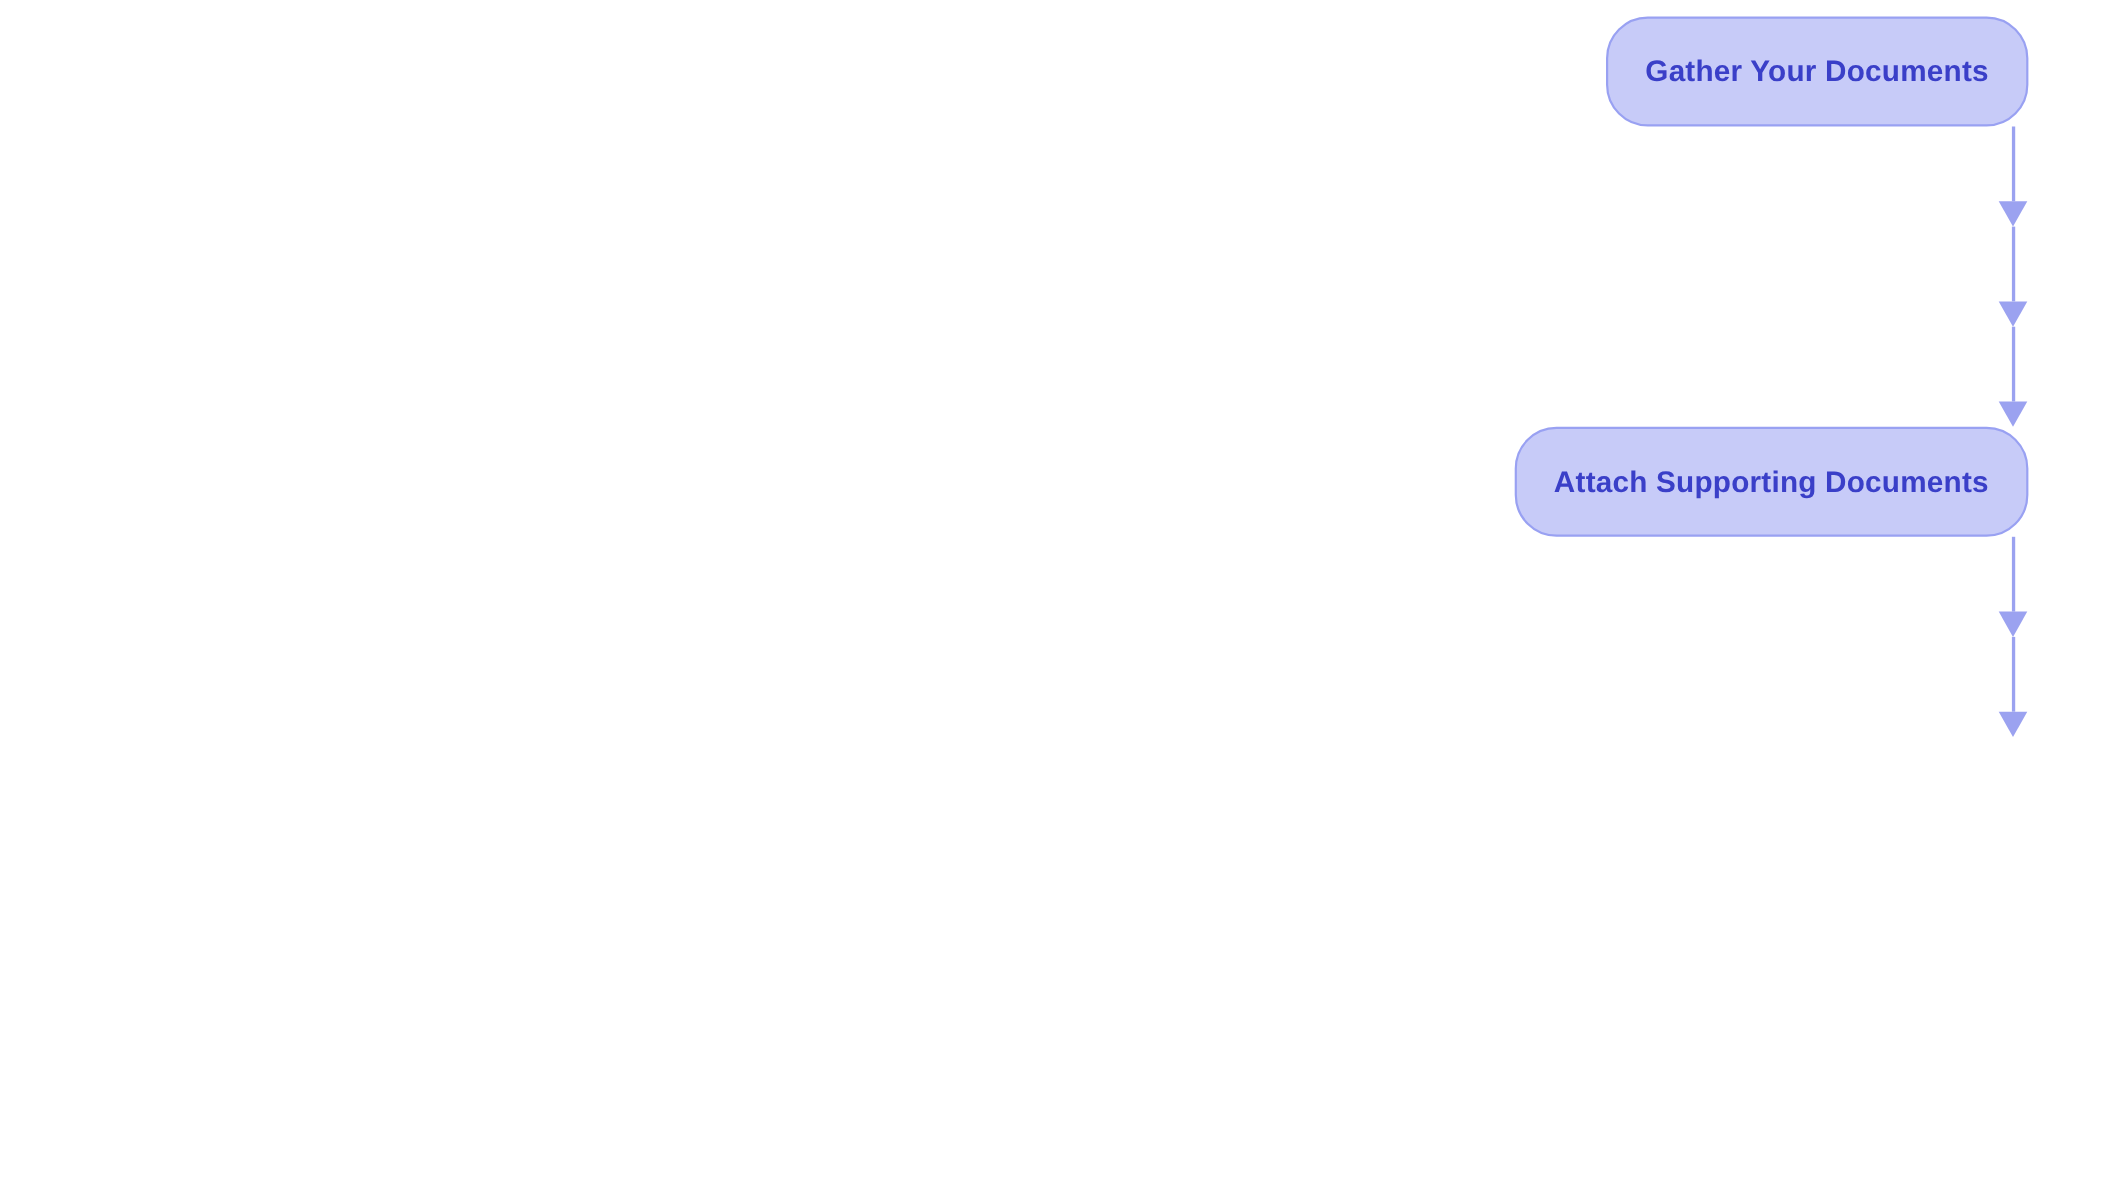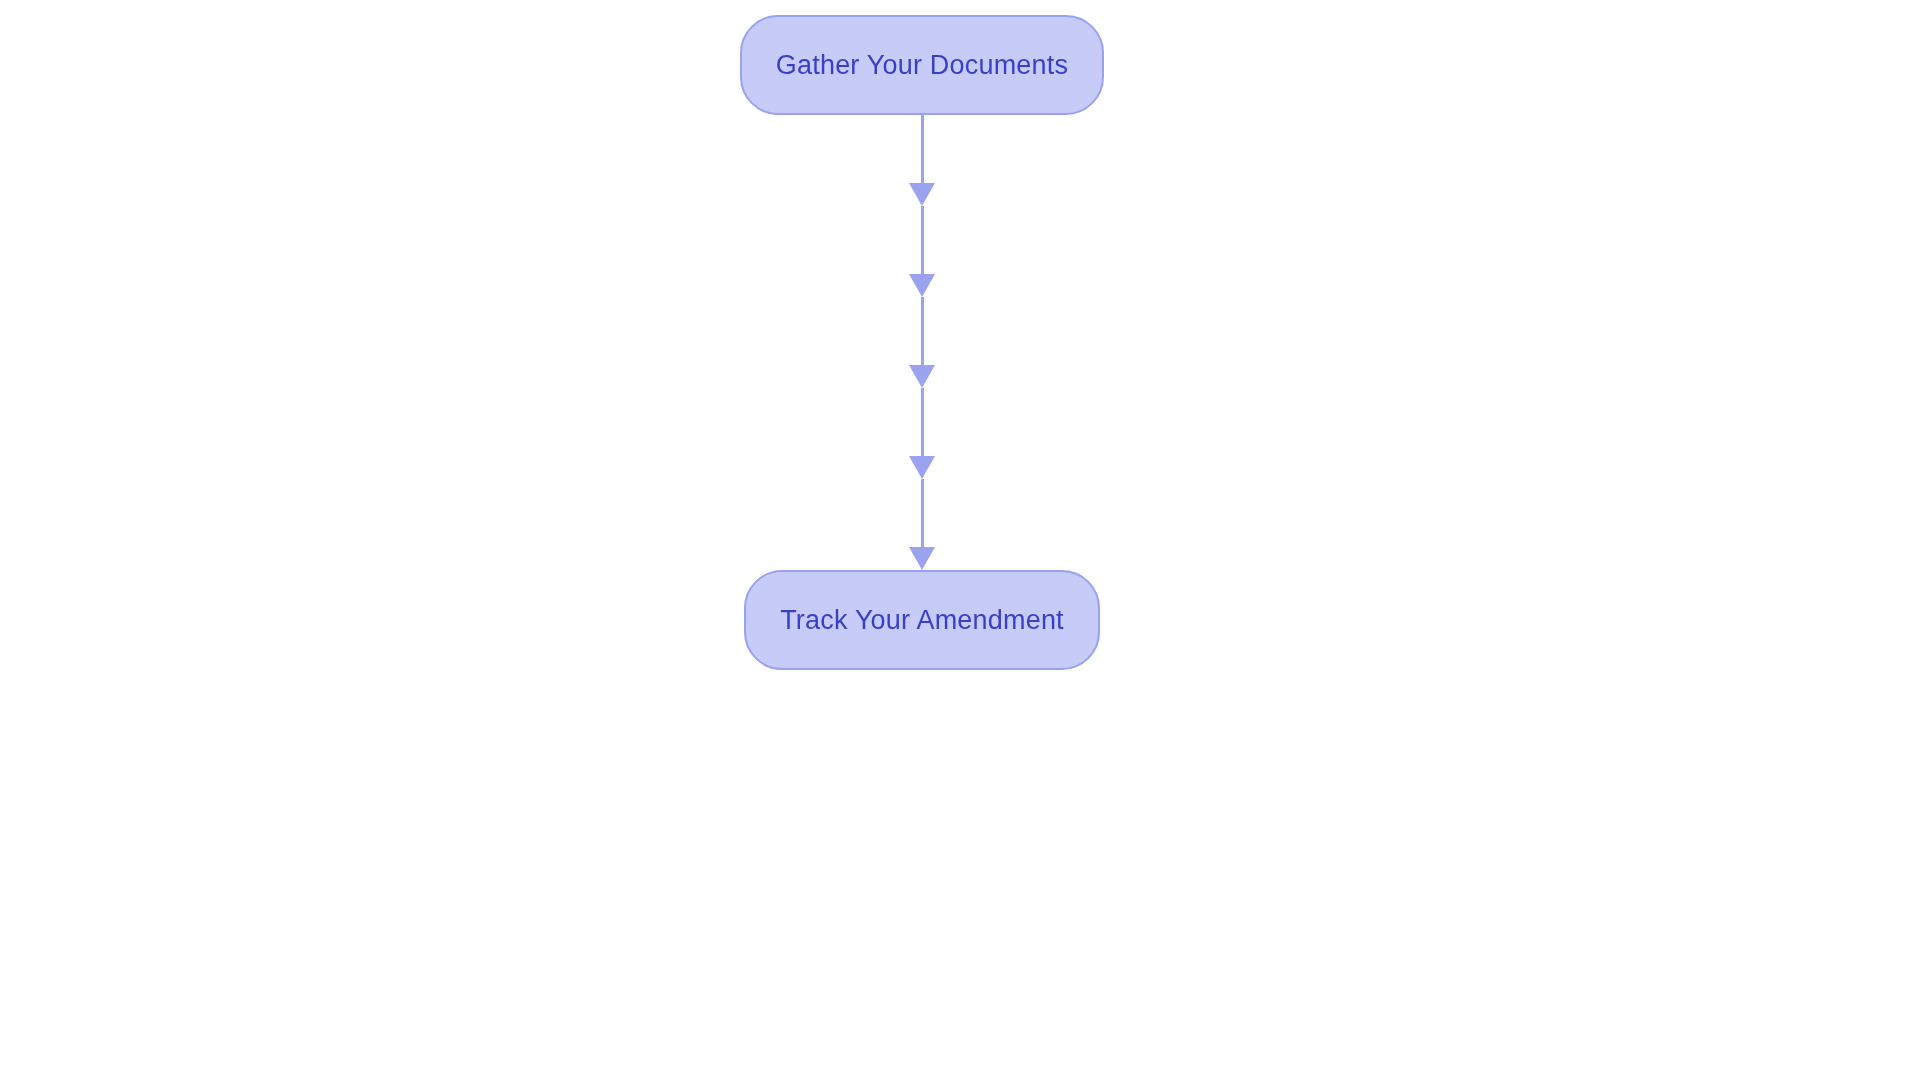--- a/index.html
+++ b/index.html
@@ -21,21 +21,22 @@
     overflow: hidden;
     font-family: "Liberation Sans", "DejaVu Sans", sans-serif;
   }
   .canvas {
     position: absolute;
     top: 15px;
     left: 0;
     width: 1844px;
     display: flex;
     flex-direction: column;
-    align-items: center;
+    align-items: flex-end;
+    font-weight: bold;
   }
   .node {
     height: 100px;
     min-width: 294px;
     padding: 0 34px;
     background: var(--node-fill);
     border: 2px solid var(--node-border);
     border-radius: 38px;
     display: flex;
     align-items: center;
@@ -89,29 +90,29 @@
     <div class="stem"></div>
     <div class="head"></div>
   </div>
 
 
   <div class="arrow">
     <div class="stem"></div>
     <div class="head"></div>
   </div>
 
+  <div class="node">
+    <span>Attach Supporting Documents</span>
+  </div>
 
   <div class="arrow">
     <div class="stem"></div>
     <div class="head"></div>
   </div>
 
 
   <div class="arrow">
     <div class="stem"></div>
     <div class="head"></div>
   </div>
 
-  <div class="node">
-    <span>Track Your Amendment</span>
-  </div>
 
 </div>
 
 </body></html>

